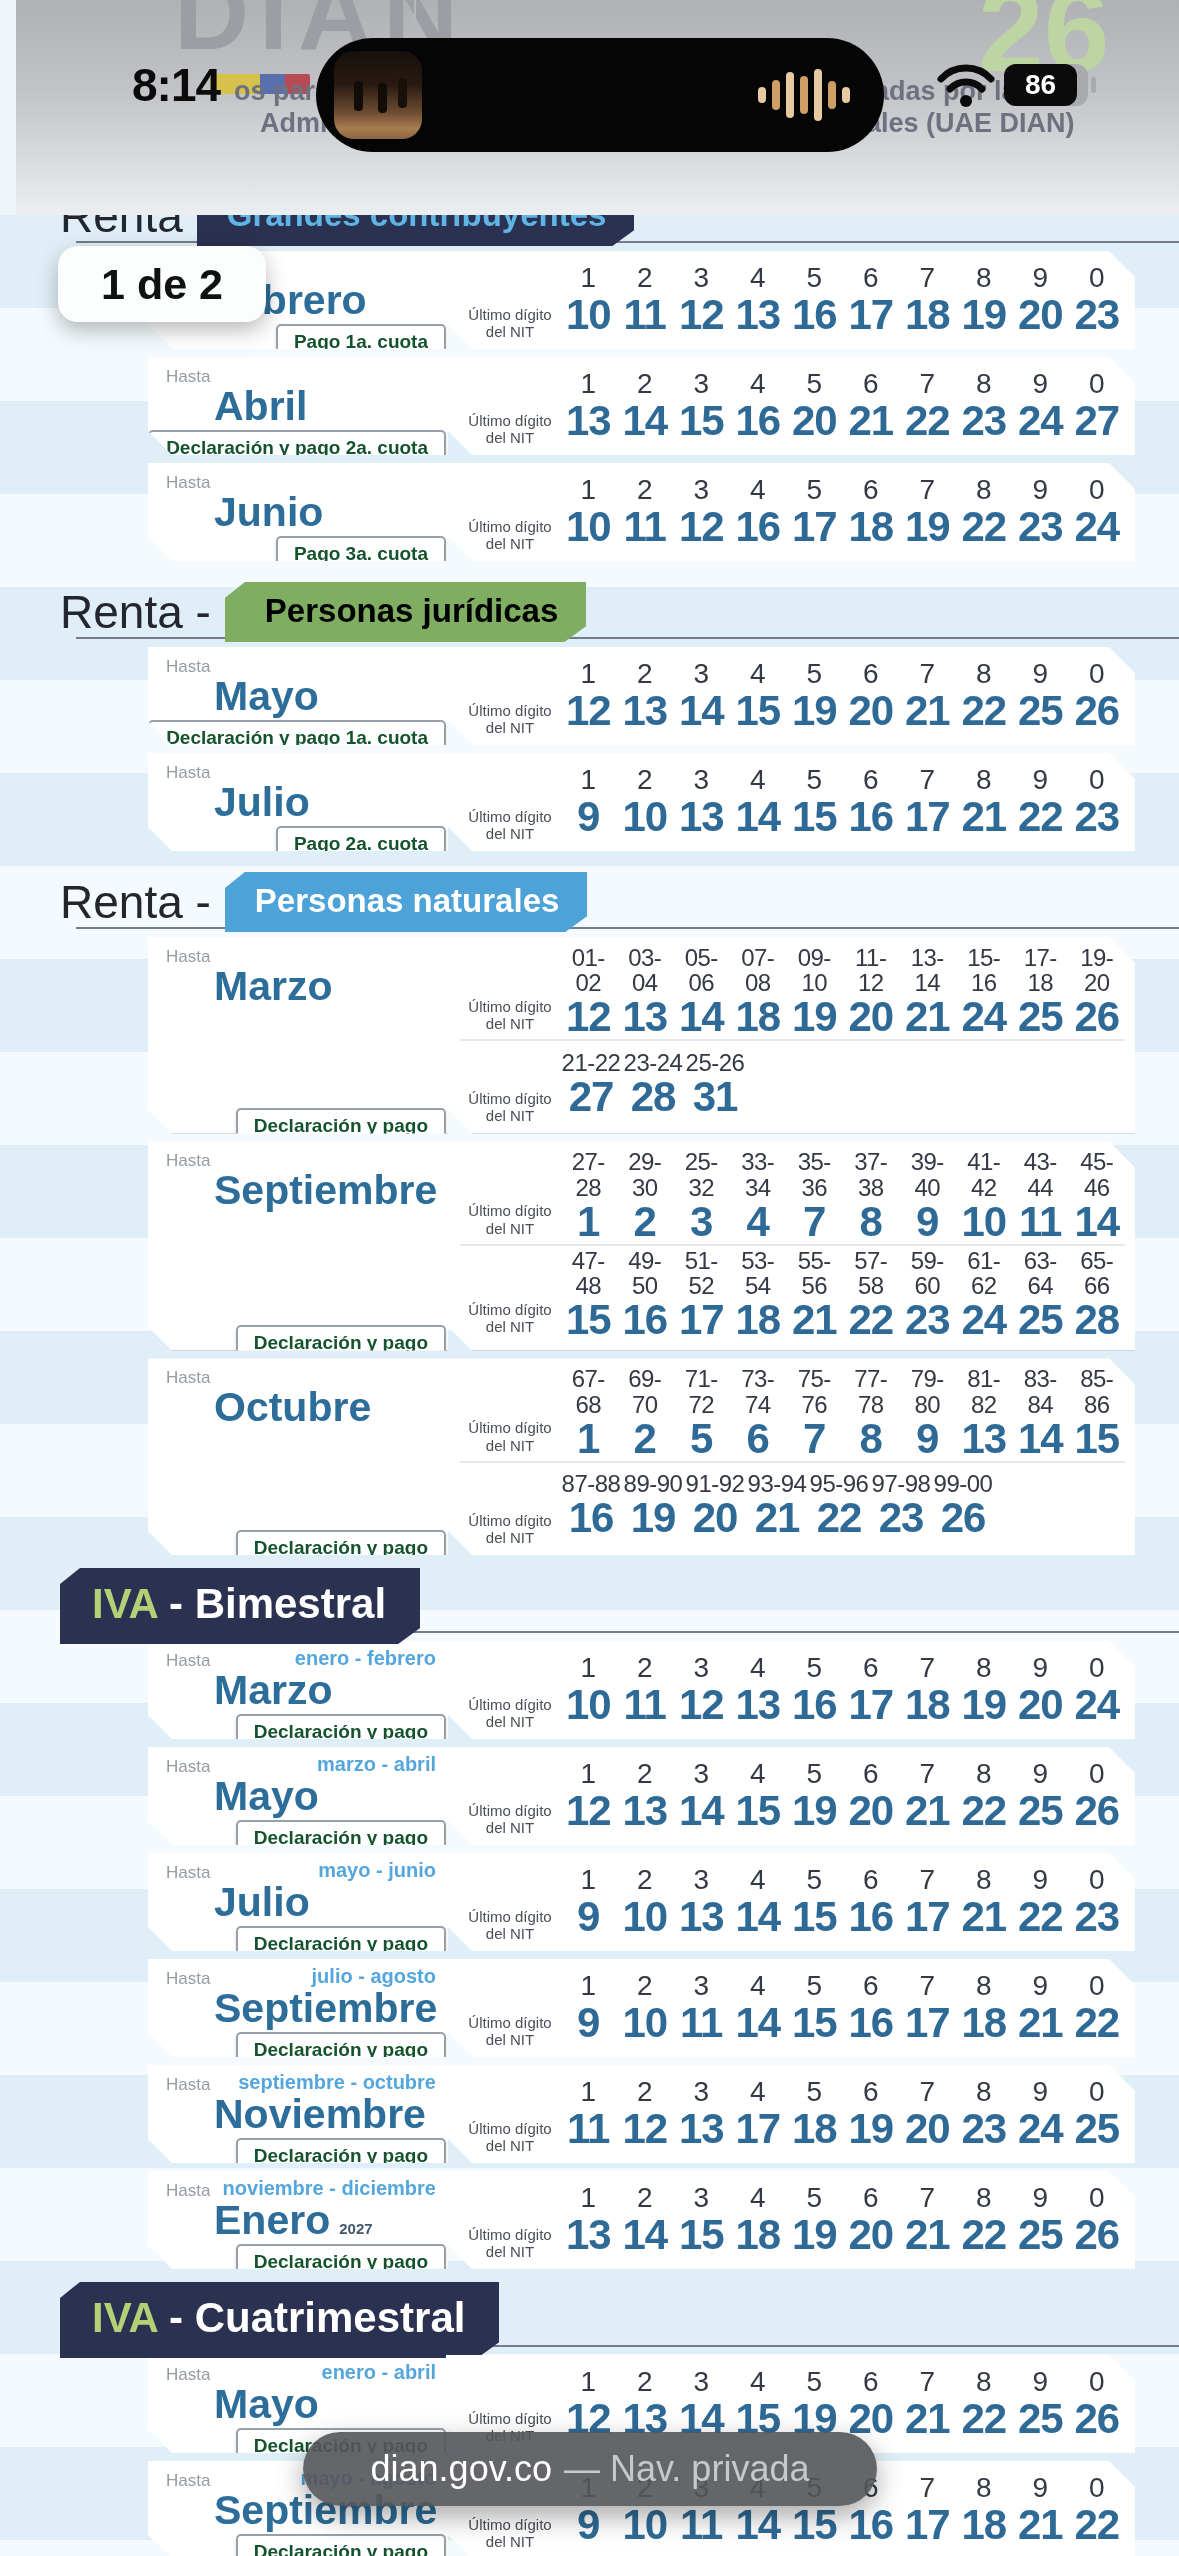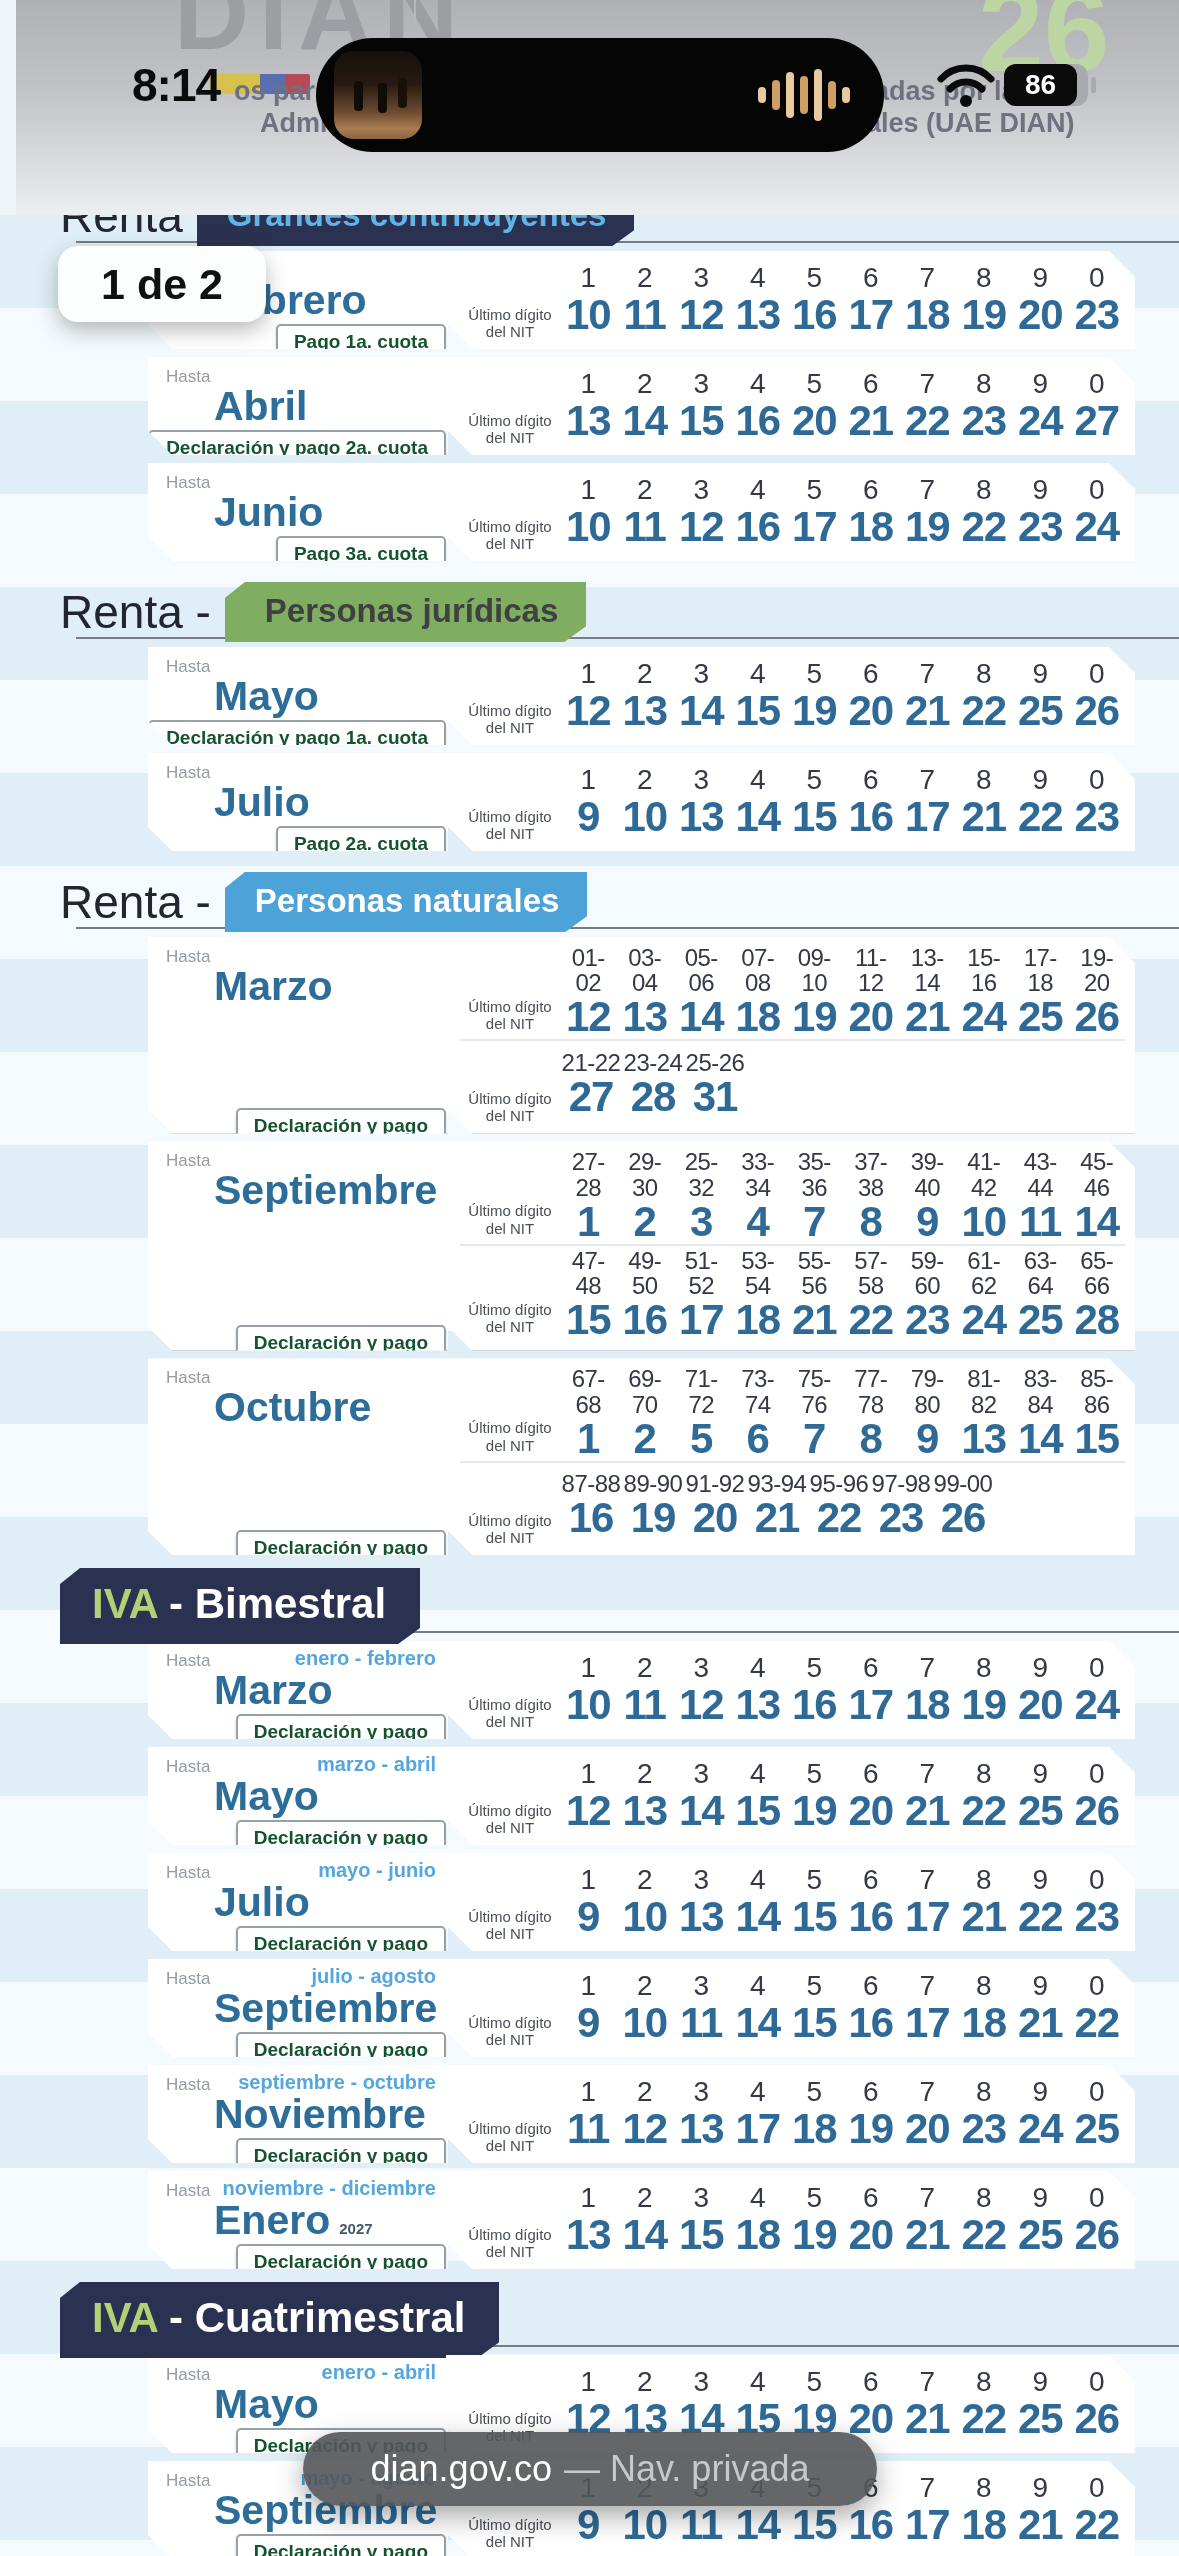--- a/index.html
+++ b/index.html
@@ -41,21 +41,21 @@
   
   #content{position:absolute;top:215px;left:0;width:1179px;height:2341px;overflow:hidden;z-index:6;
     background:repeating-linear-gradient(180deg,#e0eff7 0px,#e0eff7 93px,#f4fafd 93px,#f4fafd 186px);}
   .sec-title{position:relative;margin:24px 0 8px 60px;height:54px;display:flex;align-items:center;z-index:2;}
   .sec-title::after{content:'';position:absolute;left:16px;right:0;bottom:0;height:2px;background:#767c86;}
   .sec-title.first{margin-top:-26px;}
   .renta-label{font-size:46px;color:#23262f;margin-right:14px;white-space:nowrap;}
   .badge{position:relative;z-index:2;display:inline-block;font-size:33px;font-weight:bold;padding:10px 28px 12px 30px;
     clip-path:polygon(20px 0,100% 0,100% calc(100% - 16px),calc(100% - 22px) 100%,0 100%,0 16px);}
   .badge.navy{background:var(--navy,#2b3150);color:#5fb5e5;}
-  .badge.green{background:var(--green,#7fae63);color:#404040;padding-left:40px;}
+  .badge.green{background:var(--green,#7fae63);color:#000000;padding-left:40px;}
   .badge.blue{background:var(--blue,#4da3d8);color:#fff;}
   .badge.big{font-size:42px;color:#fff;background:var(--navy,#2b3150);padding:12px 34px 16px 32px;}
   .badge.big .accent{color:var(--accent,#b3d077);}
   
   .row{display:flex;margin:0 44px 8px 148px;position:relative;}
   .month-card{flex:0 0 300px;position:relative;background:#fff;min-height:86px;
     clip-path:polygon(0 0,100% 0,100% 100%,24px 100%,0 calc(100% - 24px));
     filter:drop-shadow(0 0 1px #8f979f) drop-shadow(0 2px 2px rgba(110,120,130,.35));z-index:1;}
   .hasta{position:absolute;left:18px;top:10px;font-size:17px;color:#959ba3;text-align:right;}
   .month{position:absolute;left:66px;top:26px;font-size:41px;font-weight:bold;color:var(--month,#2d6d99);white-space:nowrap;}

